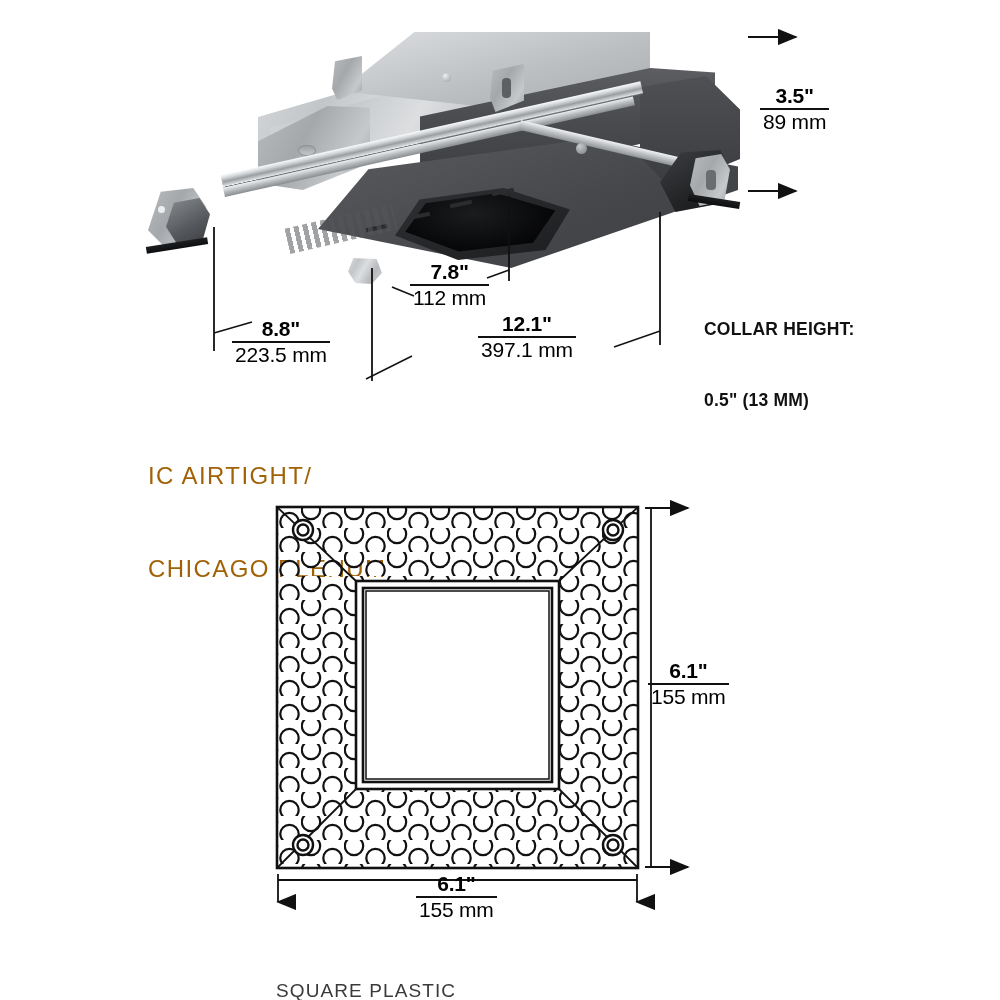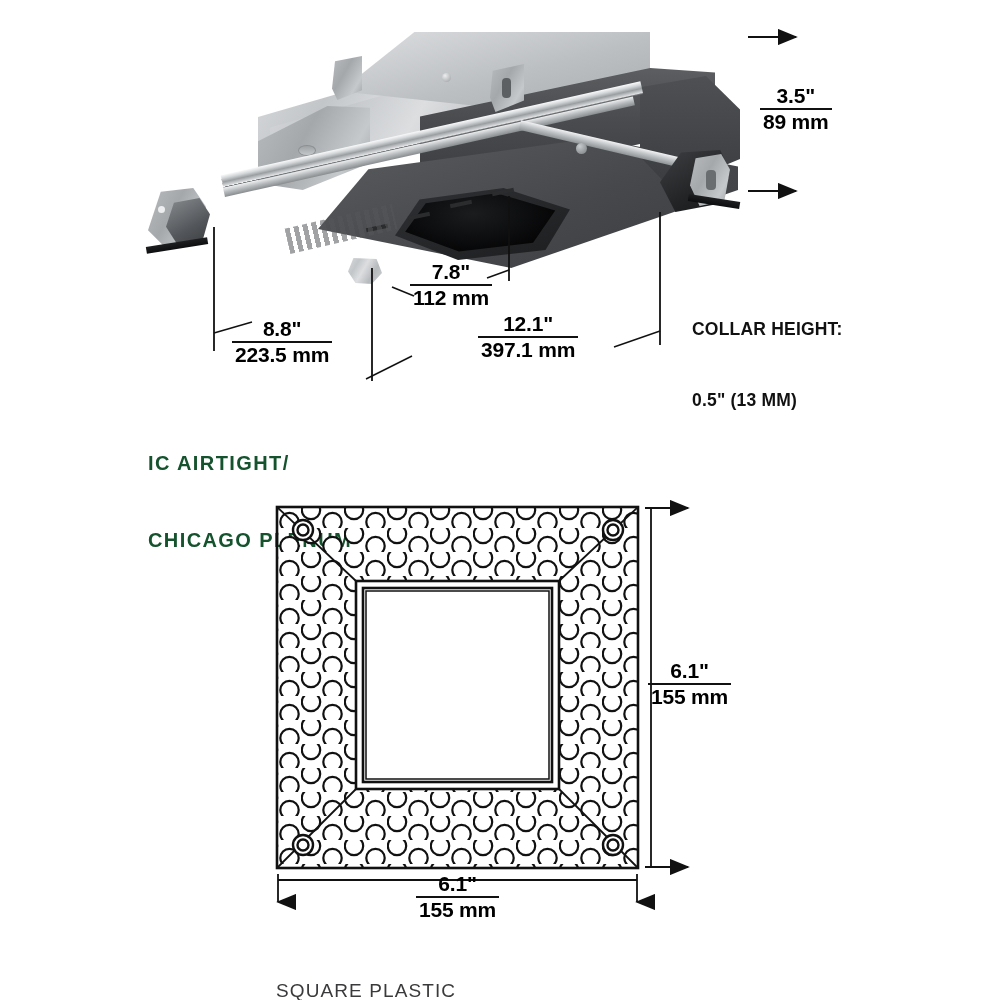--- a/index.html
+++ b/index.html
@@ -3,27 +3,27 @@
 <meta charset="utf-8">
 <style>
   html,body{margin:0;padding:0;background:#ffffff;}
   body{width:1000px;height:1000px;position:relative;overflow:hidden;
        font-family:"Liberation Sans",sans-serif;color:#000;}
   .stage{position:absolute;inset:0;}
 
   
   .dim{position:absolute;text-align:center;line-height:1.04;white-space:nowrap;}
   .dim .imp{font-weight:bold;font-size:21px;letter-spacing:-.2px;display:block;padding:0 3px 1px;}
-  .dim .met{font-weight:bold;font-size:21px;letter-spacing:-.2px;display:block;
+  .dim .met{font-weight:normal;font-size:21px;letter-spacing:-.2px;display:block;
             border-top:2.4px solid #111;padding:1px 3px 0;}
 
   .caption{position:absolute;white-space:pre;line-height:1.28;}
-  .cap-light{font-size:20px;letter-spacing:1.4px;color:#14532d;font-weight:700;}
+  .cap-light{font-size:24px;letter-spacing:1.4px;color:#a16207;font-weight:400;}
   .cap-dark{font-size:19px;letter-spacing:1.1px;color:#3a3a3c;font-weight:400;}
-  .cap-bold{font-size:17.5px;letter-spacing:.2px;color:#111;font-weight:bold;line-height:1.35;}
+  .cap-bold{font-size:17.5px;letter-spacing:.2px;color:#111;font-weight:bold;line-height:1.35;margin-left:12px;}
 
   svg{position:absolute;overflow:visible;}
   .stroke{fill:none;stroke:#111;stroke-width:1.8;}
   .stroke-thin{fill:none;stroke:#111;stroke-width:1.5;}
   .stroke-thick{fill:none;stroke:#111;stroke-width:2.6;}
   .holefill{fill:#fff;stroke:#111;stroke-width:2.2;}
 
   
   #housing{position:absolute;left:140px;top:20px;width:600px;height:265px;}
   .hp{position:absolute;}

